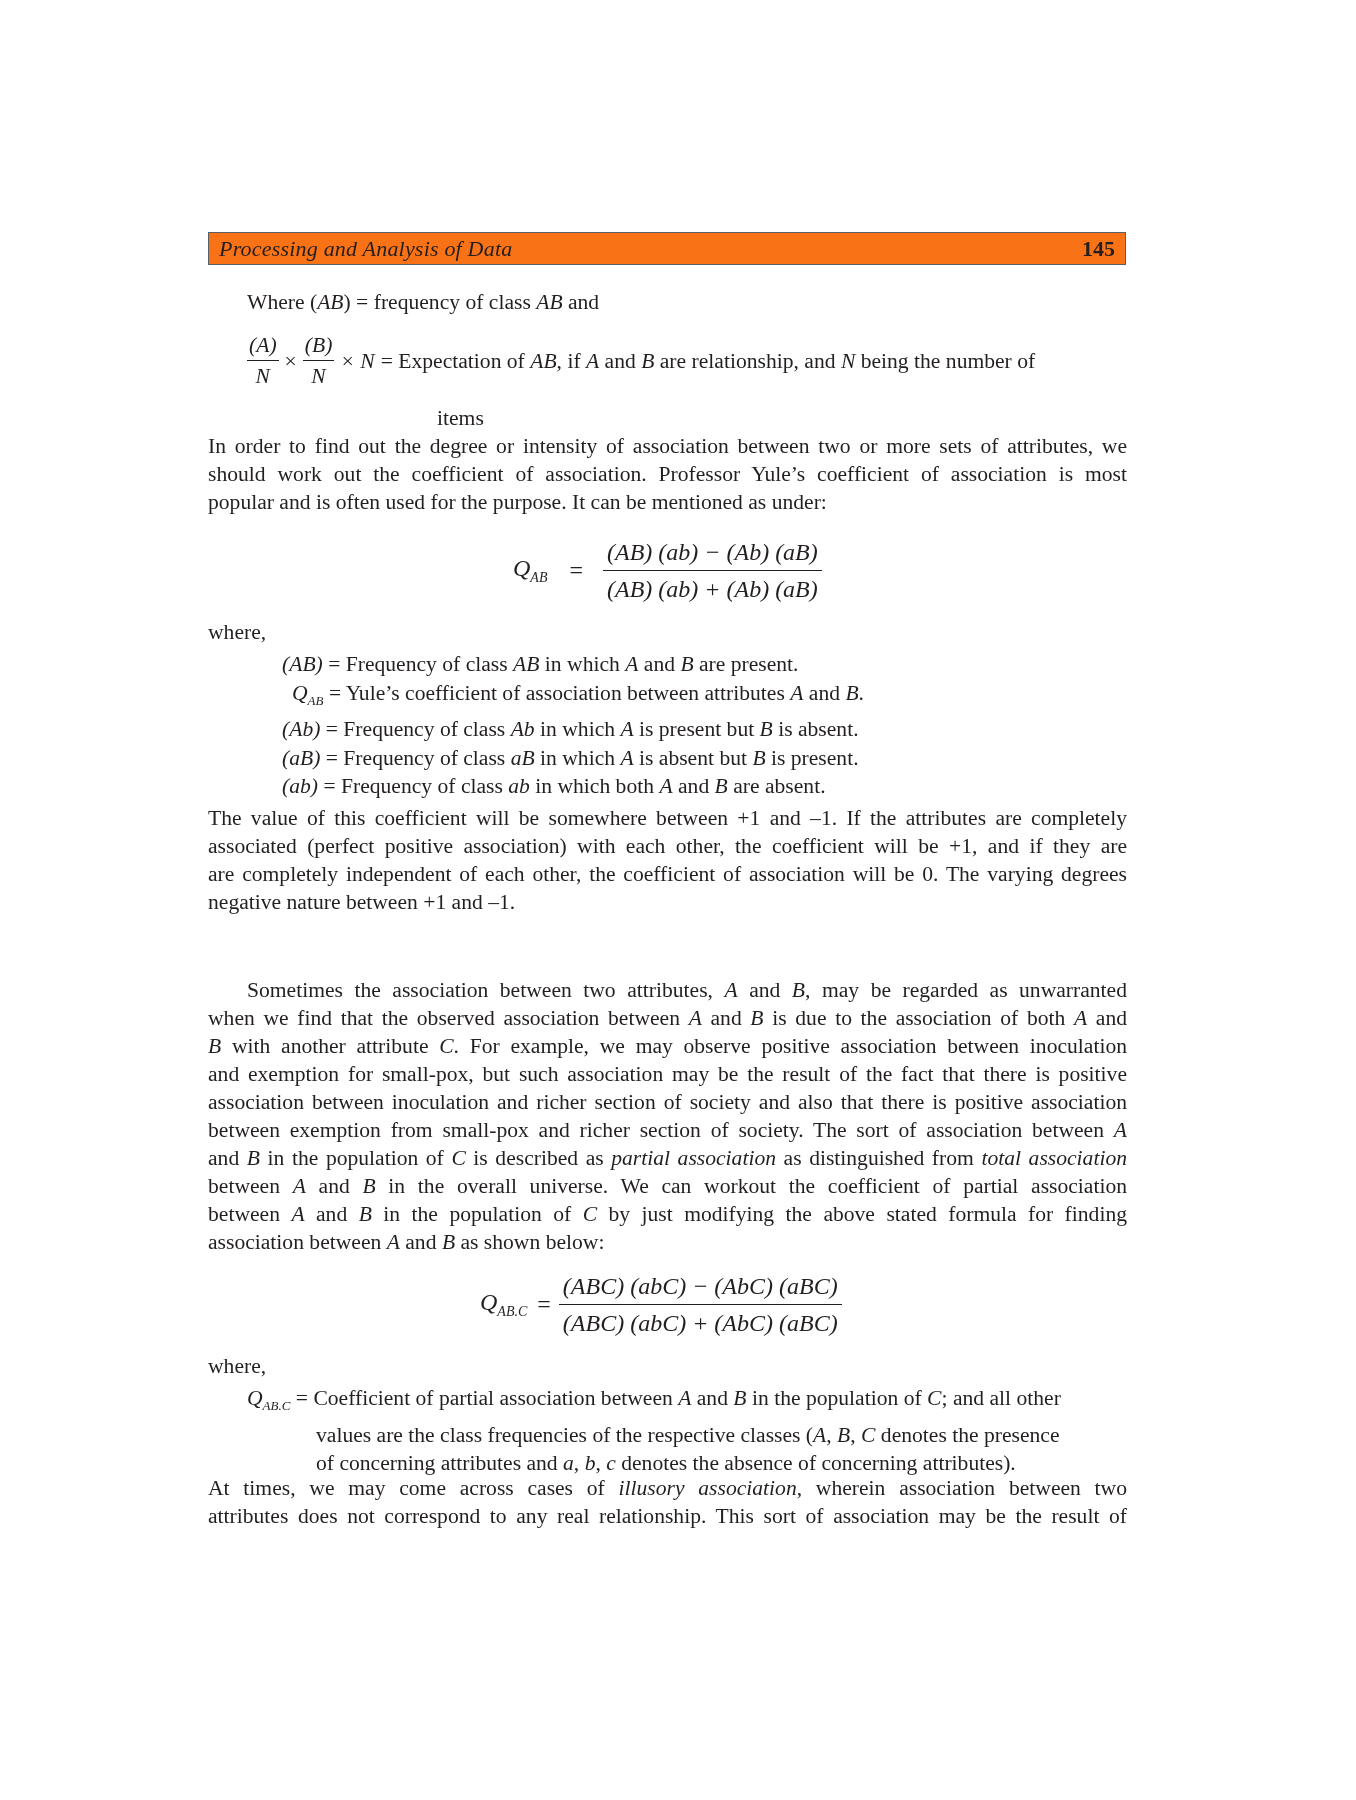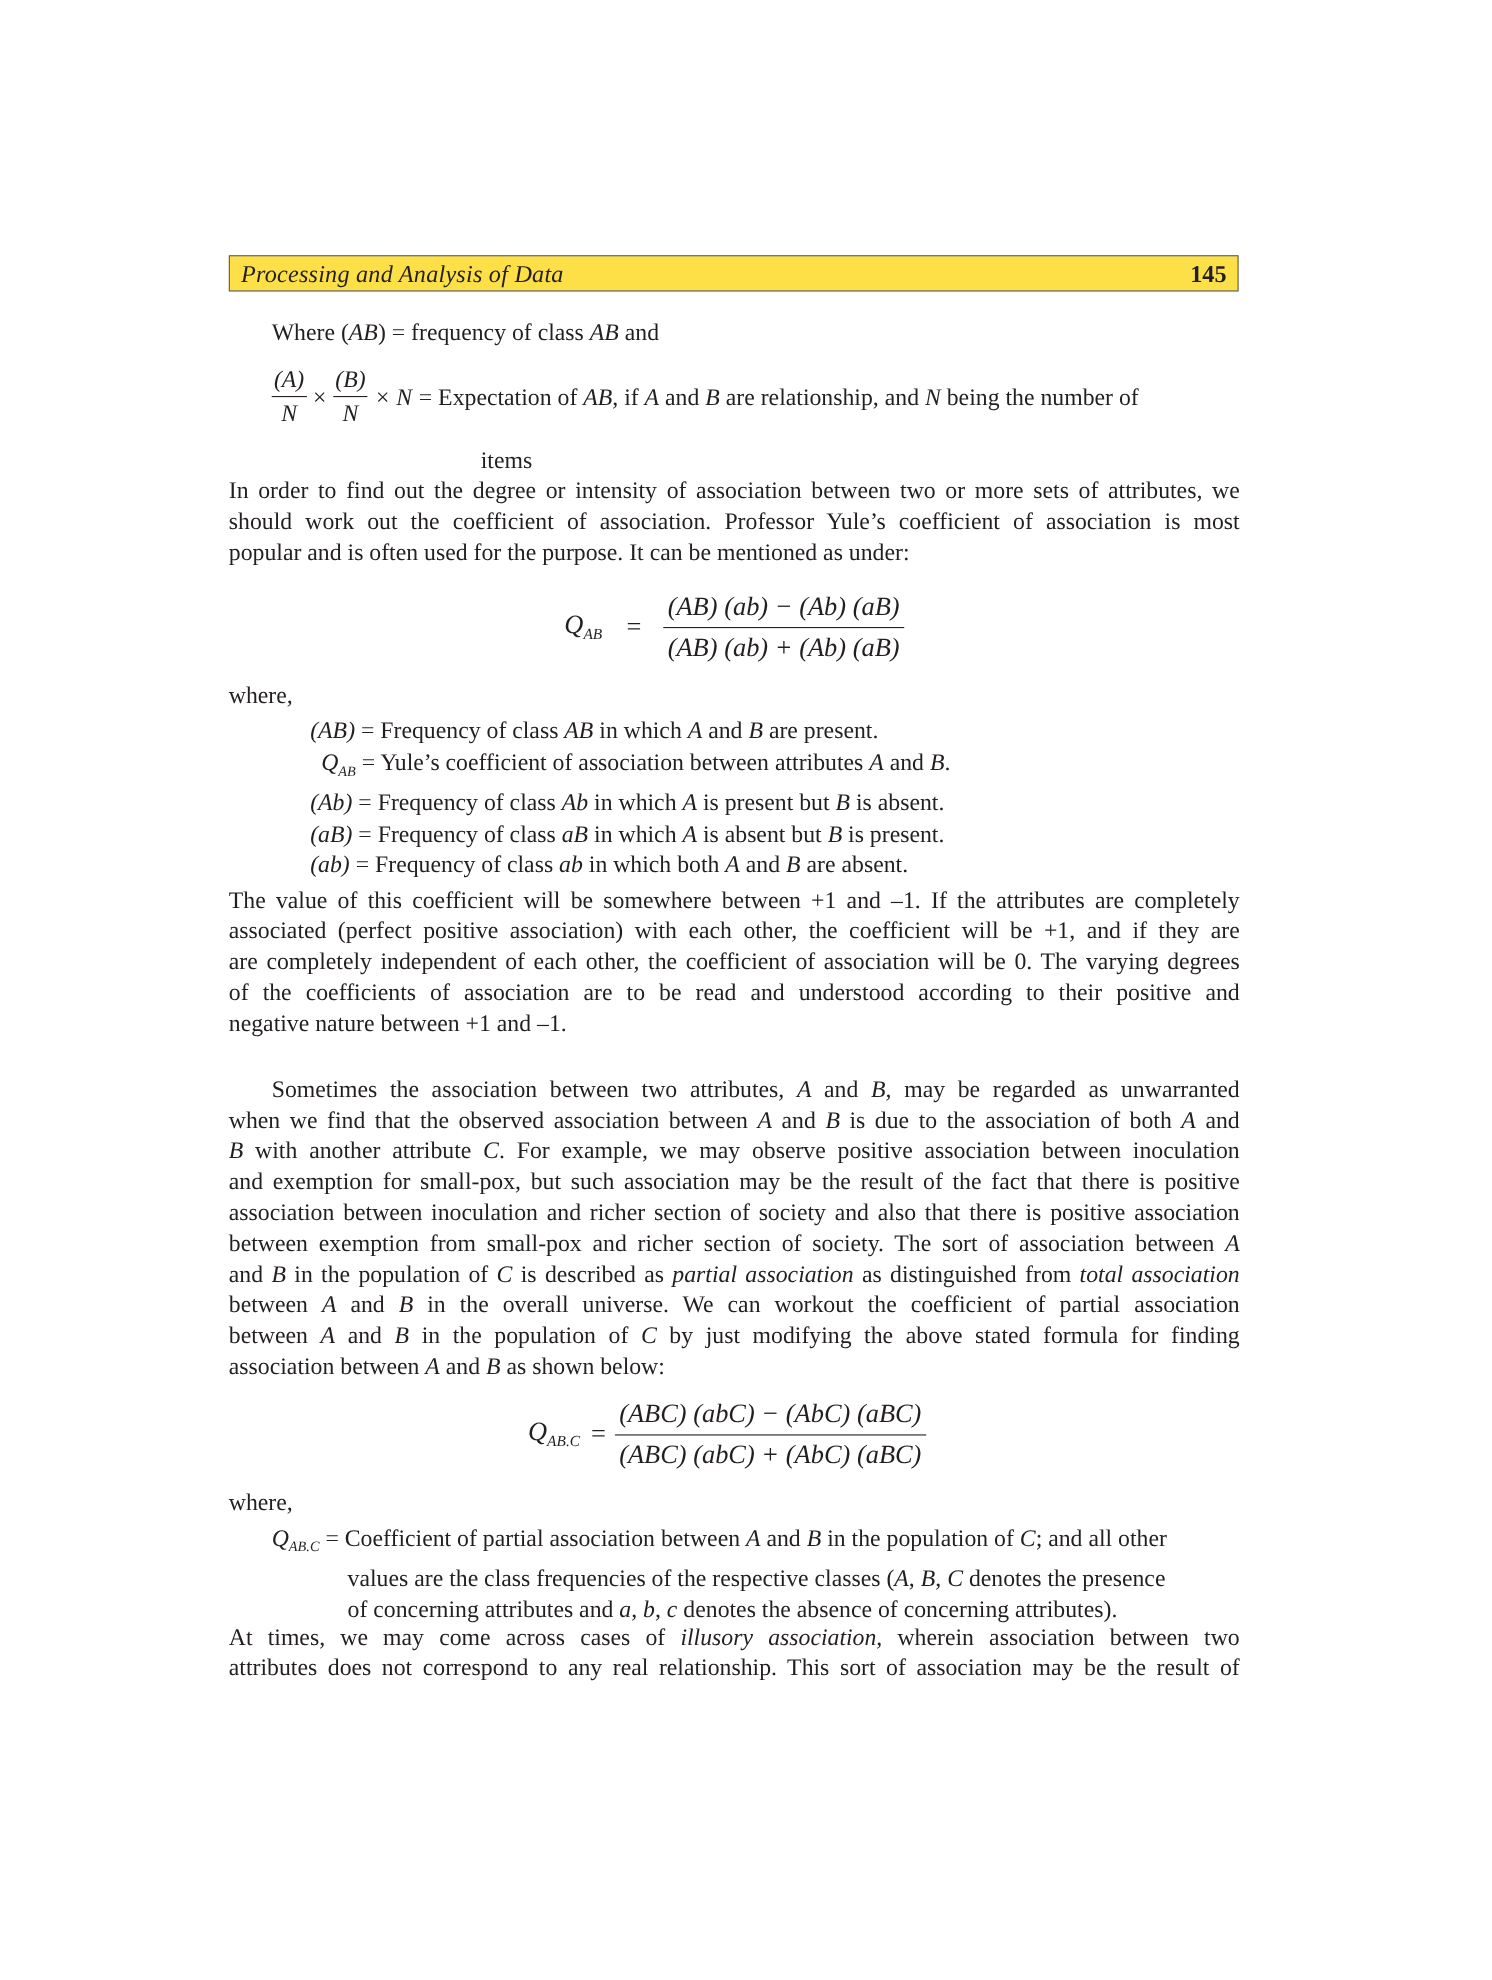--- a/index.html
+++ b/index.html
@@ -1,20 +1,20 @@
 <!DOCTYPE html>
 <html><head>
 <meta charset="utf-8">
 <style>
   html, body { margin: 0; padding: 0; background: #ffffff; }
   body { width: 1356px; height: 1800px; position: relative; overflow: hidden;
          font-family: "Liberation Serif", "DejaVu Serif", serif; color: #231f20; }
   .page { position: absolute; left: 208px; top: 232px; width: 920px; }
   .header { position: absolute; left: 0; top: 0; width: 918px; height: 33px;
-            background: #fde047; border: 1px solid #55606a; box-sizing: border-box;
+            background: #f97316; border: 1px solid #55606a; box-sizing: border-box;
             display: flex; align-items: center; justify-content: space-between; padding: 0 10px; }
   .header .title { font-style: italic; font-size: 22px; letter-spacing: 0.2px; }
   .header .pagenum { font-weight: bold; font-size: 22px; }
   .abs { position: absolute; white-space: nowrap; font-size: 21.6px; line-height: 28px; }
   i, .it { font-style: italic; }
   .para { position: absolute; left: 0; width: 919px; font-size: 21.6px; line-height: 28px; text-align: justify; }
   .para .ln { display: block; text-align: justify; text-align-last: justify; height: 28px; white-space: nowrap; }
   .para .ln.last { text-align-last: left; }
   .frac { display: inline-flex; flex-direction: column; align-items: center; vertical-align: middle; }
   .frac .num { border-bottom: 1.3px solid #231f20; padding: 0 2px; line-height: 30px; }
@@ -78,21 +78,20 @@
     <div style="padding-left:10px;"><i>Q</i><sub class="it">AB</sub><span> = Yule’s coefficient of association between attributes </span><i>A</i><span> and </span><i>B</i><span>.</span></div>
     <div><i>(Ab)</i><span> = Frequency of class </span><i>Ab</i><span> in which </span><i>A</i><span> is present but </span><i>B</i><span> is absent.</span></div>
     <div><i>(aB)</i><span> = Frequency of class </span><i>aB</i><span> in which </span><i>A</i><span> is absent but </span><i>B</i><span> is present.</span></div>
     <div><i>(ab)</i><span> = Frequency of class </span><i>ab</i><span> in which both </span><i>A</i><span> and </span><i>B</i><span> are absent.</span></div>
   </div>
 
   <div class="para" style="top:572px;">
     <span class="ln">The value of this coefficient will be somewhere between +1 and –1. If the attributes are completely</span>
     <span class="ln">associated (perfect positive association) with each other, the coefficient will be +1, and if they are</span>
     <span class="ln">are completely independent of each other, the coefficient of association will be 0. The varying degrees</span>
-    <span class="ln">of the coefficients of association are to be read and understood according to their positive and</span>
     <span class="ln last">negative nature between +1 and –1.</span>
   </div>
 
   <div class="para" style="top:744px;">
     <span class="ln" style="padding-left:39px; box-sizing:border-box;"><span>Sometimes the association between two attributes, </span><i>A</i><span> and </span><i>B</i><span>, may be regarded as unwarranted</span></span>
     <span class="ln"><span>when we find that the observed association between </span><i>A</i><span> and </span><i>B</i><span> is due to the association of both </span><i>A</i><span> and</span></span>
     <span class="ln"><i>B</i><span> with another attribute </span><i>C</i><span>. For example, we may observe positive association between inoculation</span></span>
     <span class="ln">and exemption for small-pox, but such association may be the result of the fact that there is positive</span>
     <span class="ln">association between inoculation and richer section of society and also that there is positive association</span>
     <span class="ln"><span>between exemption from small-pox and richer section of society. The sort of association between </span><i>A</i></span>

